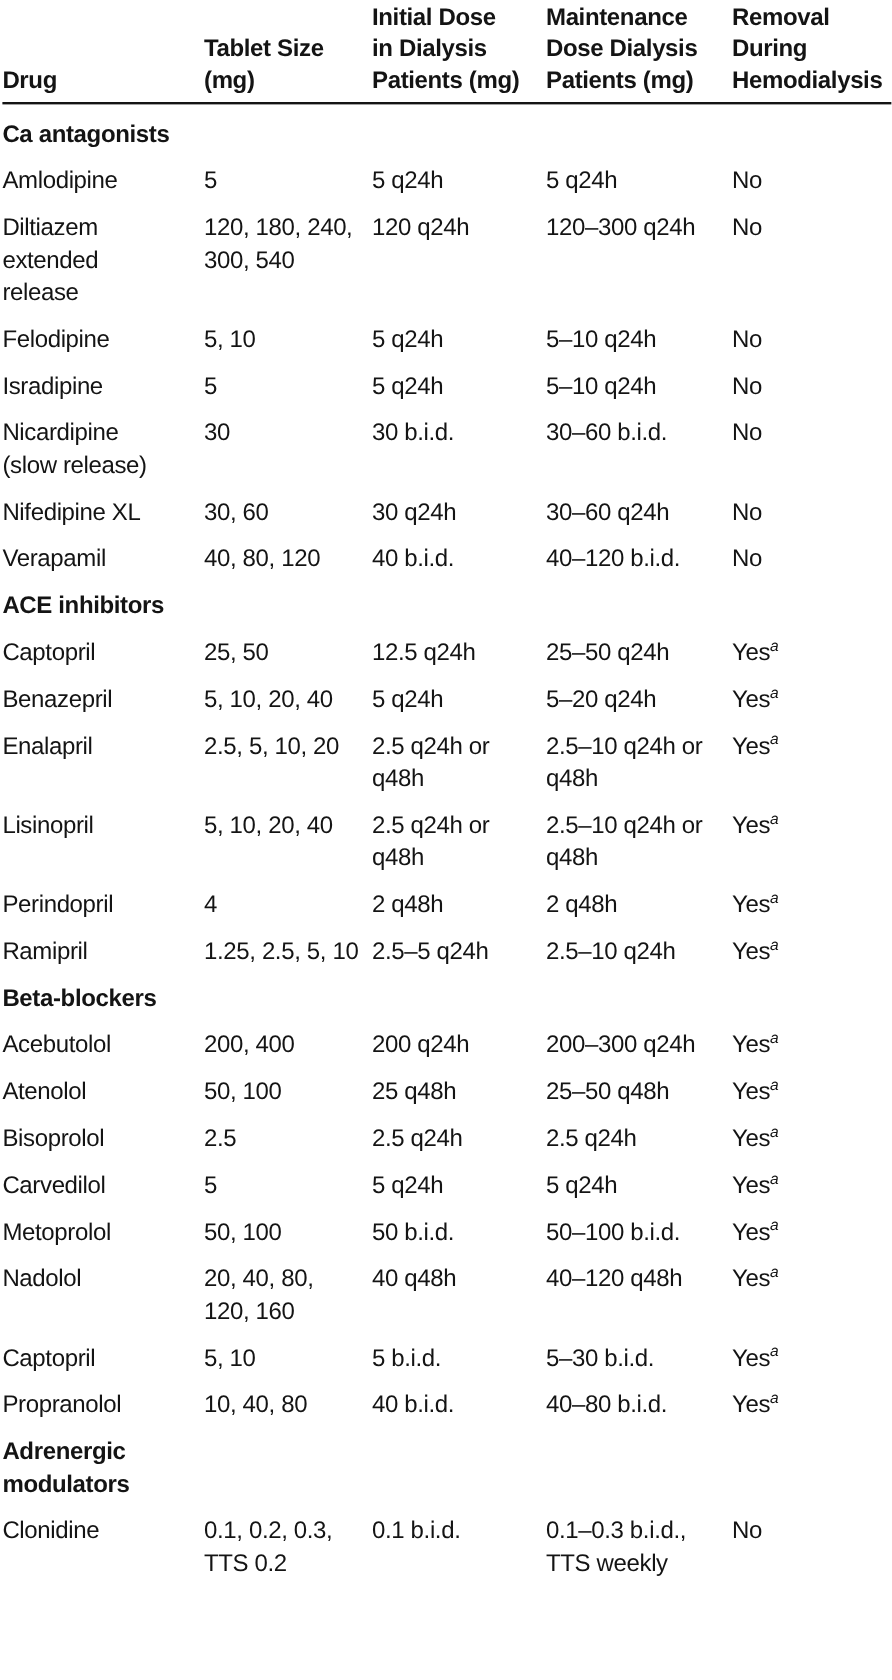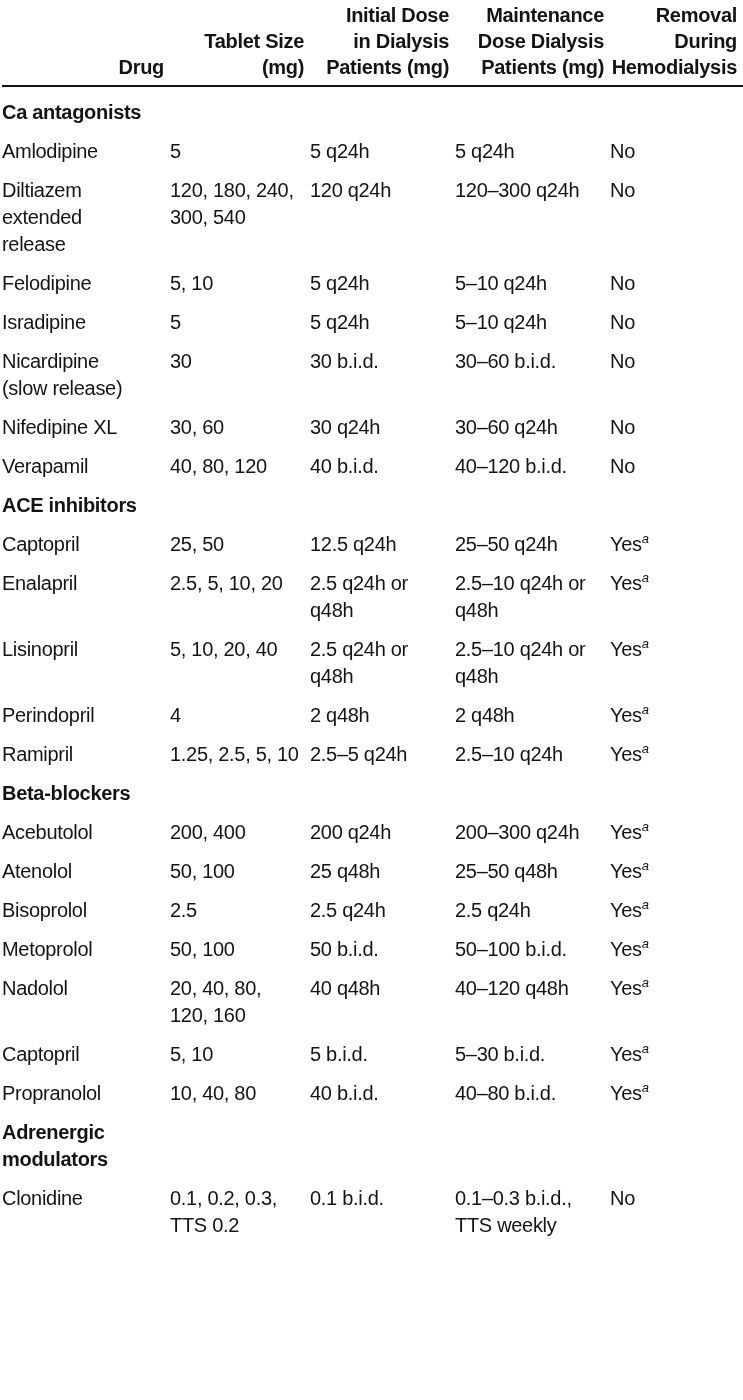--- a/index.html
+++ b/index.html
@@ -22,21 +22,21 @@
     width: 741px;
     table-layout: fixed;
   }
   col.c-drug       { width: 168px; }
   col.c-tablet     { width: 140px; }
   col.c-initial    { width: 145px; }
   col.c-maint      { width: 155px; }
   col.c-removal    { width: 133px; }
 
   th {
-    text-align: right;
+    text-align: left;
     vertical-align: bottom;
     font-weight: bold;
     font-size: 20px;
     line-height: 26px;
     letter-spacing: -0.3px;
     padding: 0 6px 5px 0;
     border-bottom: 2px solid #141414;
     white-space: pre-line;
   }
   td {
@@ -147,20 +147,27 @@
           <td colspan="5" class="section-title">ACE inhibitors</td>
         </tr>
         <tr>
           <td>Captopril</td>
           <td>25, 50</td>
           <td>12.5 q24h</td>
           <td>25–50 q24h</td>
           <td><span>Yes</span><sup class="footnote">a</sup></td>
         </tr>
         <tr>
+          <td>Benazepril</td>
+          <td>5, 10, 20, 40</td>
+          <td>5 q24h</td>
+          <td>5–20 q24h</td>
+          <td><span>Yes</span><sup class="footnote">a</sup></td>
+        </tr>
+        <tr>
           <td>Enalapril</td>
           <td>2.5, 5, 10, 20</td>
           <td>2.5 q24h or
 q48h</td>
           <td>2.5–10 q24h or
 q48h</td>
           <td><span>Yes</span><sup class="footnote">a</sup></td>
         </tr>
         <tr>
           <td>Lisinopril</td>
@@ -200,20 +207,27 @@
           <td>50, 100</td>
           <td>25 q48h</td>
           <td>25–50 q48h</td>
           <td><span>Yes</span><sup class="footnote">a</sup></td>
         </tr>
         <tr>
           <td>Bisoprolol</td>
           <td>2.5</td>
           <td>2.5 q24h</td>
           <td>2.5 q24h</td>
+          <td><span>Yes</span><sup class="footnote">a</sup></td>
+        </tr>
+        <tr>
+          <td>Carvedilol</td>
+          <td>5</td>
+          <td>5 q24h</td>
+          <td>5 q24h</td>
           <td><span>Yes</span><sup class="footnote">a</sup></td>
         </tr>
         <tr>
           <td>Metoprolol</td>
           <td>50, 100</td>
           <td>50 b.i.d.</td>
           <td>50–100 b.i.d.</td>
           <td><span>Yes</span><sup class="footnote">a</sup></td>
         </tr>
         <tr>

